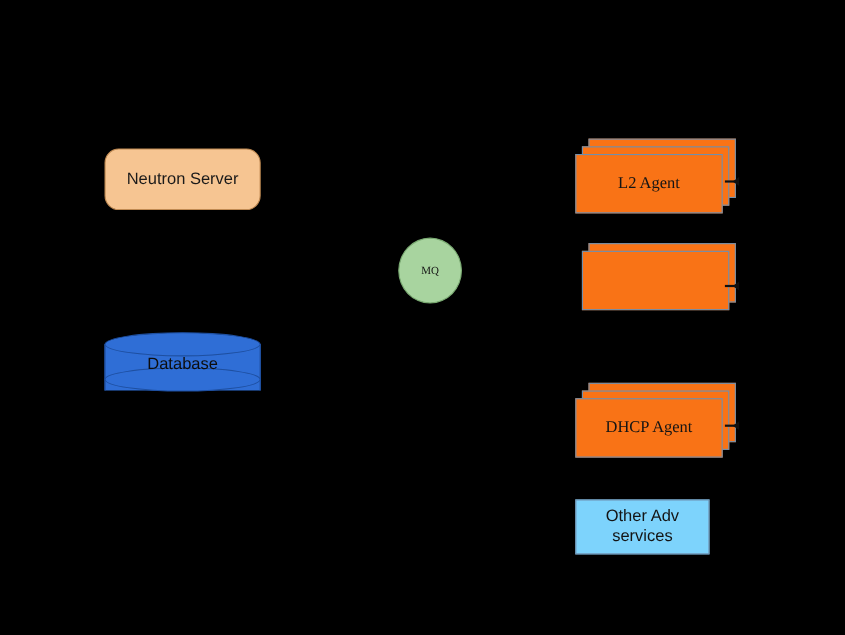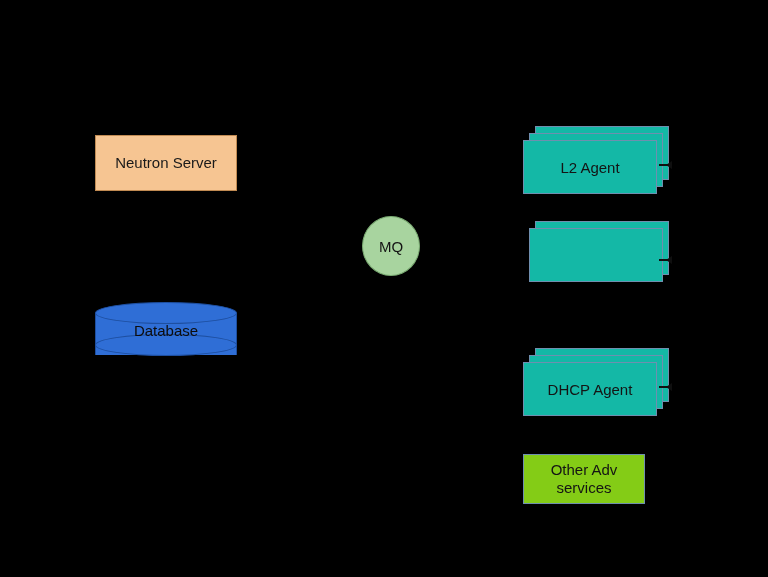--- a/index.html
+++ b/index.html
@@ -18,21 +18,21 @@
 
   
   .node-neutron {
     position: absolute;
     left: 95px;
     top: 135px;
     width: 142px;
     height: 56px;
     background: #f6c592;
     border: 1px solid #c08a52;
-    border-radius: 0;
+    border-radius: 13px;
     box-sizing: border-box;
     display: flex;
     align-items: center;
     justify-content: center;
   }
   .node-neutron .label {
     color: #1a1a1a;
     font-size: 15px;
     line-height: 1.15;
     text-align: center;
@@ -102,36 +102,38 @@
     background: #a8d49f;
     border: 1px solid #7aab72;
     border-radius: 50%;
     box-sizing: border-box;
     display: flex;
     align-items: center;
     justify-content: center;
   }
   .node-mq .label {
     color: #141414;
-    font-size: 15px;
+    font-size: 10px;
+    font-family: Liberation Serif, serif;
   }
 
   
   .stack {
     position: absolute;
     width: 136px;
     height: 72px;
   }
   .stack .sheet {
     position: absolute;
     width: 134px;
     height: 54px;
-    background: #14b8a6;
+    background: #f97316;
     border: 1px solid #6f8faf;
     box-sizing: border-box;
+    font-family: Liberation Serif, serif;
   }
   .stack .sheet-3 { left: 12px; top: 0px; }
   .stack .sheet-2 { left: 6px;  top: 7px; }
   .stack .sheet-1 {
     left: 0px;
     top: 14px;
     display: flex;
     align-items: center;
     justify-content: center;
   }
@@ -160,21 +162,21 @@
     border-right: 6px solid #0f0f0f;
   }
 
   
   .node-plain {
     position: absolute;
     left: 523px;
     top: 454px;
     width: 122px;
     height: 50px;
-    background: #84cc16;
+    background: #7dd3fc;
     border: 1px solid #6f8faf;
     box-sizing: border-box;
     display: flex;
     align-items: center;
     justify-content: center;
   }
   .node-plain .label {
     color: #141414;
     font-size: 15px;
     line-height: 1.2;

